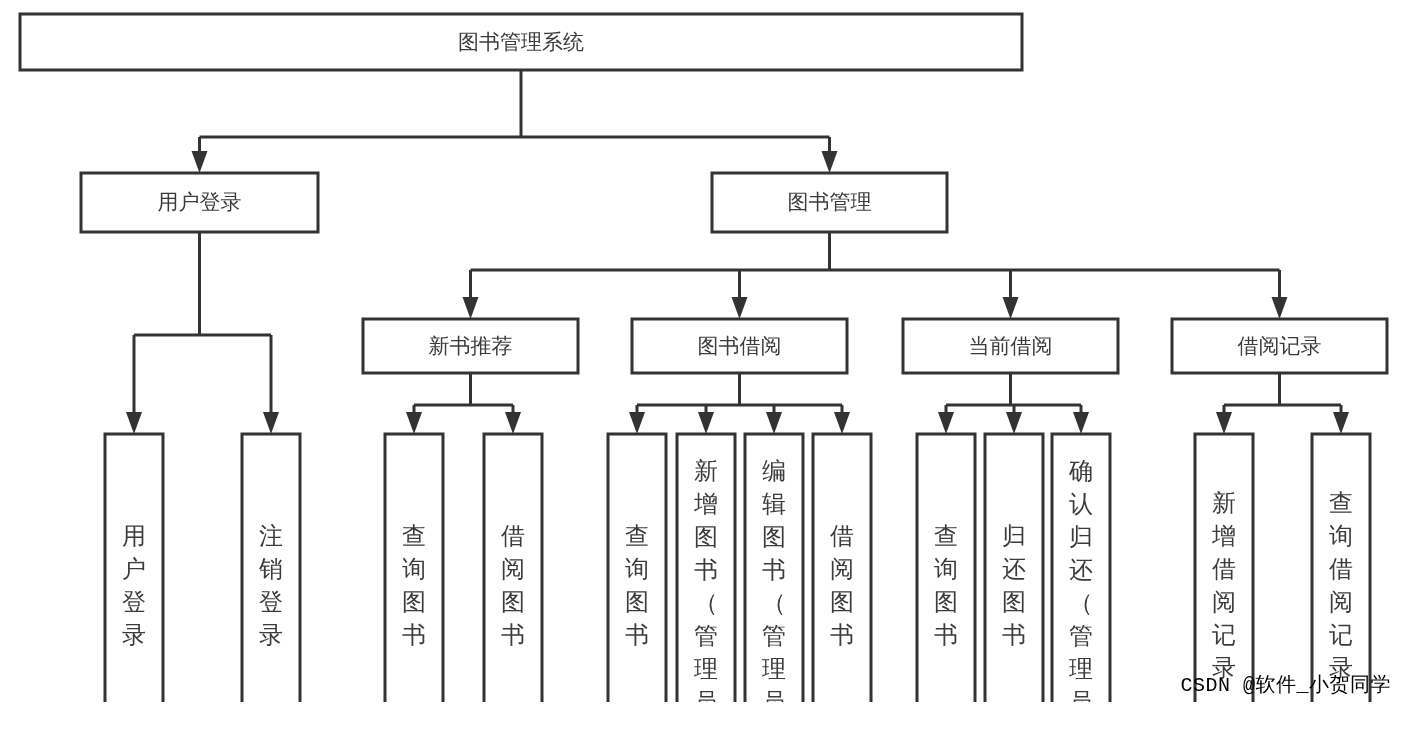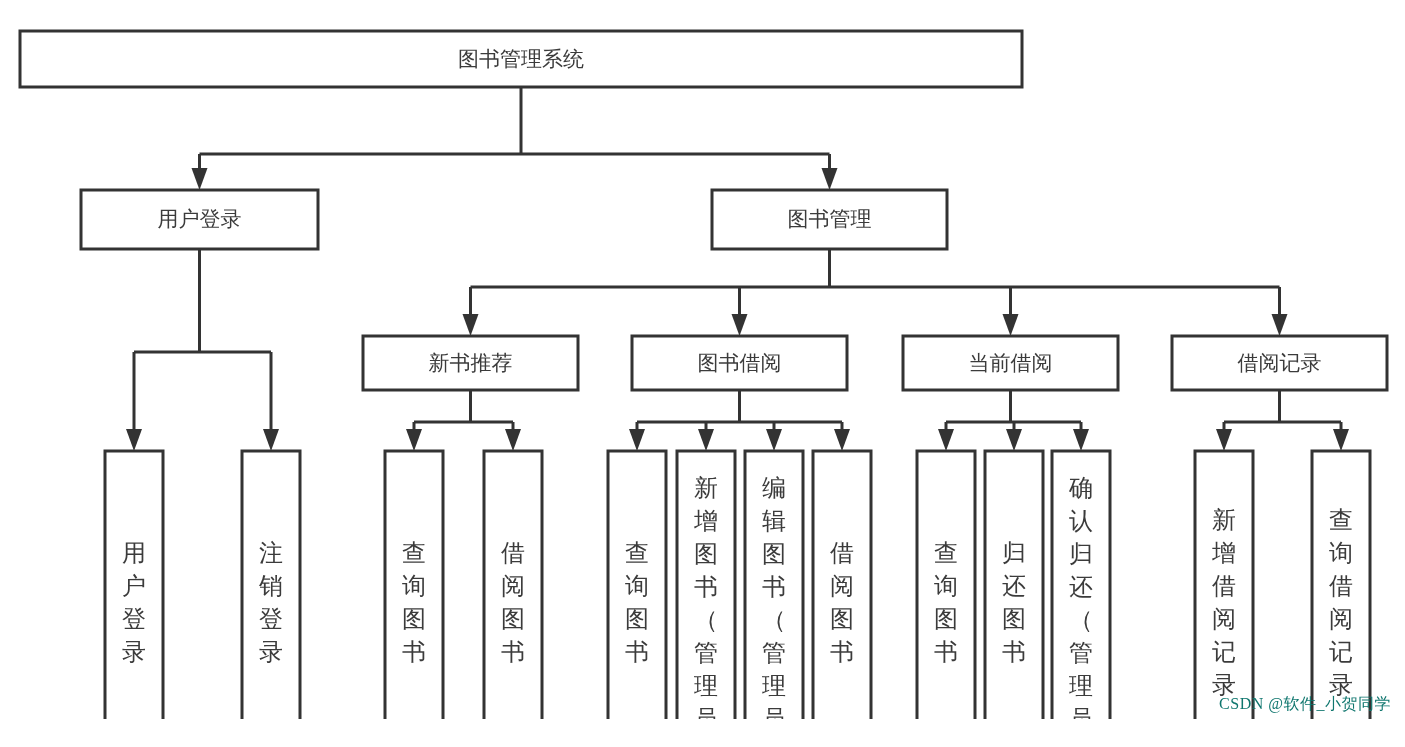--- a/index.html
+++ b/index.html
@@ -10,21 +10,20 @@
   }
   body {
     font-family: "Liberation Sans", "DejaVu Sans", sans-serif;
   }
   #diagram-root {
     position: relative;
     width: 1405px;
     height: 702px;
     background: #ffffff;
     overflow: hidden;
-    margin-top: 17px;
   }
   svg.diagram-canvas {
     display: block;
     width: 1405px;
     height: 747px;
   }
   .node-box {
     fill: #ffffff;
     stroke: #333333;
     stroke-width: 3;
@@ -49,23 +48,23 @@
   .node-label-v {
     font-family: "Liberation Sans", "DejaVu Sans", sans-serif;
     font-size: 24px;
     fill: #3b3b3b;
     text-anchor: middle;
   }
   .watermark {
     position: absolute;
     right: 14px;
     bottom: 4px;
-    font-family: Liberation Serif, serif;
-    font-size: 16px;
-    color: #0f766e;
+    font-family: Liberation Mono, monospace;
+    font-size: 20px;
+    color: #000000;
     letter-spacing: 0.5px;
     white-space: nowrap;
     user-select: none;
   }
 </style>
 </head>
 <body>
 
 <div id="diagram-root">
   <svg class="diagram-canvas" viewBox="0 0 1405 747" xmlns="http://www.w3.org/2000/svg">

